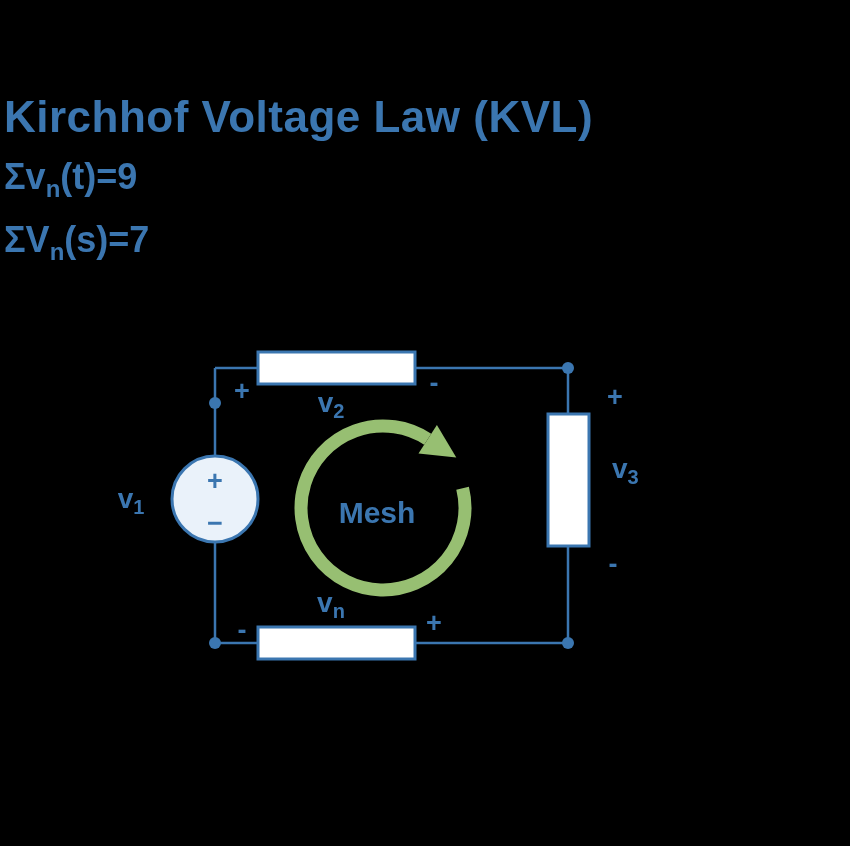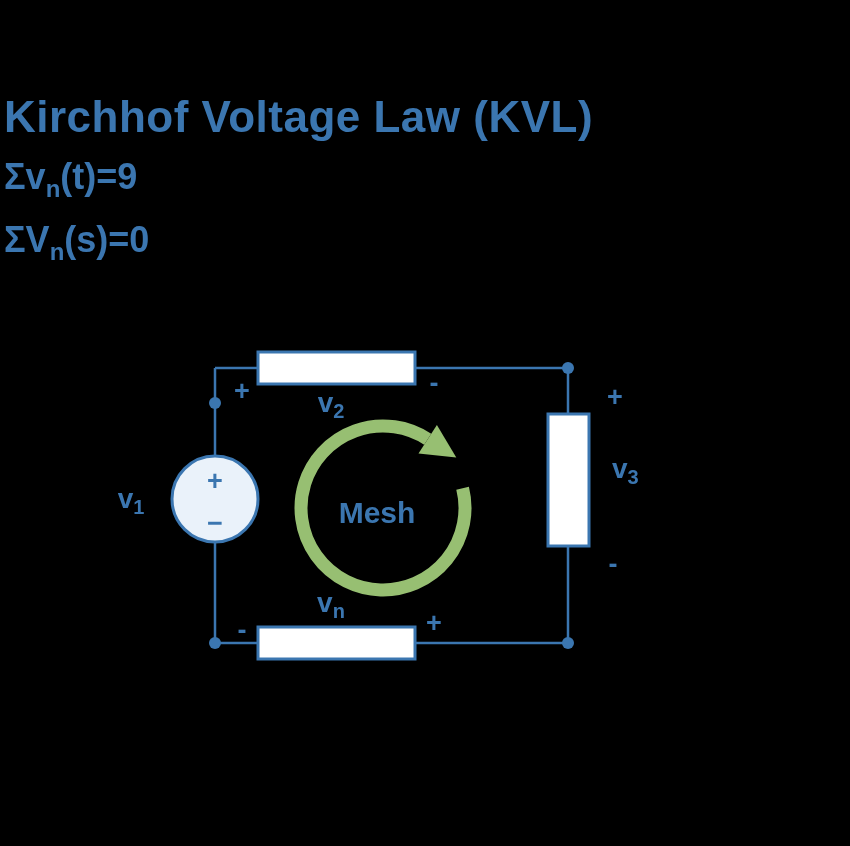--- a/index.html
+++ b/index.html
@@ -34,21 +34,21 @@
   .sub{font-size:20px;}
   .sign{font-size:27px;}
   .mesh-text{font-size:30px;}
 </style>
 </head>
 <body>
 
 <div class="header">
   <div class="title">Kirchhof Voltage Law (KVL)</div>
   <div class="formula"><span>Σv</span><sub>n</sub><span>(t)=9</span></div>
-  <div class="formula"><span>ΣV</span><sub>n</sub><span>(s)=0</span></div>
+  <div class="formula"><span>ΣV</span><sub>n</sub><span>(s)=7</span></div>
 </div>
 
 <svg class="stage" width="850" height="846" viewBox="0 0 850 846">
 
   <line x1="215" y1="368" x2="568" y2="368" class="wire"></line>
   <line x1="215" y1="368" x2="215" y2="643" class="wire"></line>
   <line x1="568" y1="368" x2="568" y2="643" class="wire"></line>
   <line x1="215" y1="643" x2="568" y2="643" class="wire"></line>
 
   <rect x="258" y="352" width="157" height="32" class="component"></rect>

